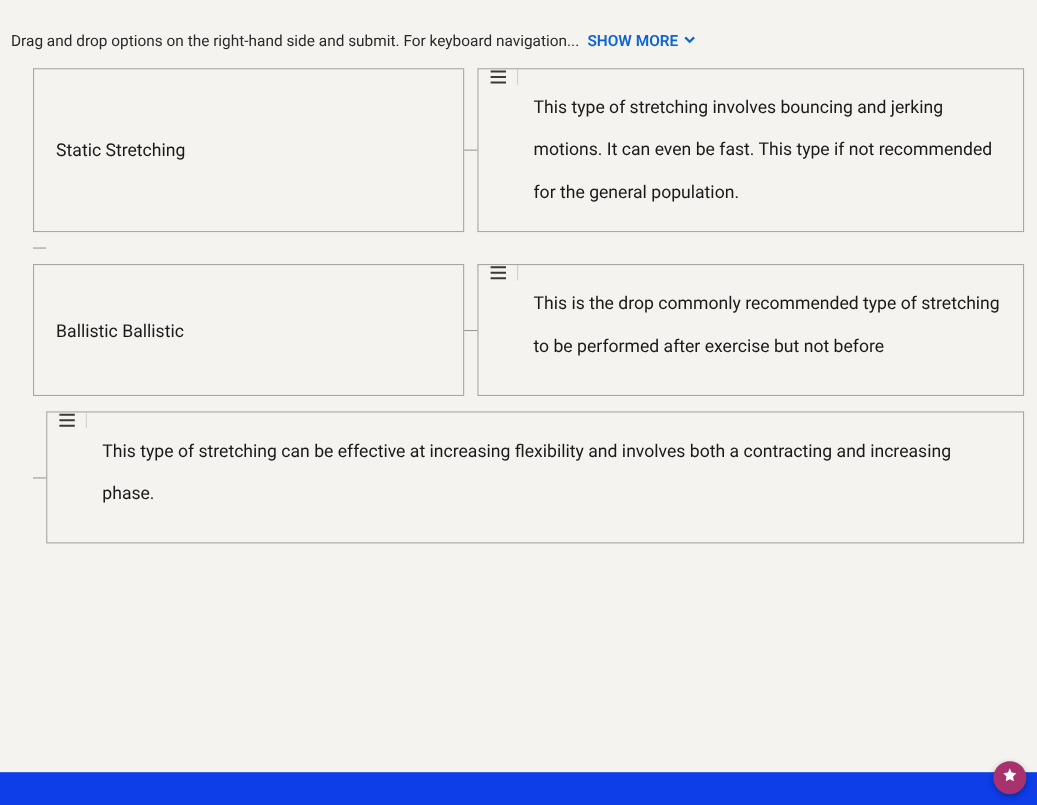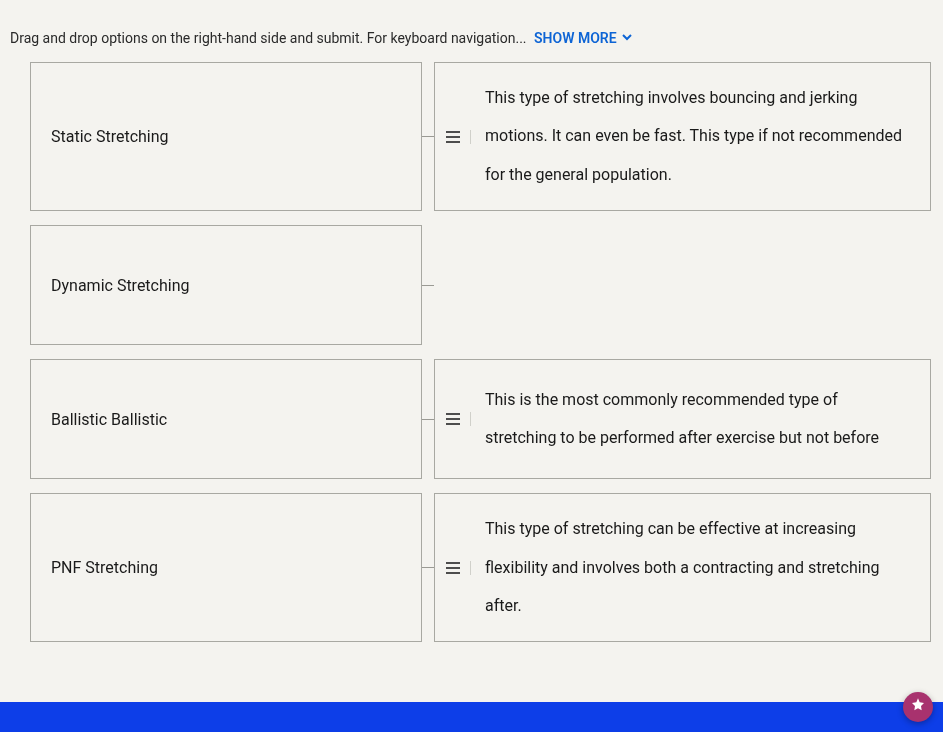--- a/index.html
+++ b/index.html
@@ -68,21 +68,21 @@
     .connector-line {
       width: 100%;
       height: 1px;
       background: #9a9a94;
     }
     .drop-box {
       flex: 1;
       border: 1px solid #a8a8a2;
       background: #f4f3ef;
       display: flex;
-      align-items: center;
+      align-items: flex-start;
       min-height: 120px;
     }
     .drag-handle {
       width: 36px;
       display: flex;
       align-items: center;
       justify-content: center;
       border-right: 1px solid #d0d0ca;
       cursor: grab;
     }
@@ -159,63 +159,57 @@
             <line x1="1" y1="2" x2="15" y2="2"></line>
             <line x1="1" y1="7" x2="15" y2="7"></line>
             <line x1="1" y1="12" x2="15" y2="12"></line>
           </svg>
       </div>
       <div class="definition-text">This type of stretching involves bouncing and jerking motions. It can even be fast. This type if not recommended for the general population.</div>
     </div>
   </div>
 
   <div class="match-row">
-    <div class="term-box">
-      <span>Dynamic Stretching</span>
-    </div>
     <div class="connector">
         <div class="connector-line"></div>
       </div>
   </div>
 
   <div class="match-row">
     <div class="term-box">
       <span>Ballistic Ballistic</span>
     </div>
     <div class="connector">
         <div class="connector-line"></div>
       </div>
     <div class="drop-box">
       <div class="drag-handle">
         <svg viewBox="0 0 16 14">
             <line x1="1" y1="2" x2="15" y2="2"></line>
             <line x1="1" y1="7" x2="15" y2="7"></line>
             <line x1="1" y1="12" x2="15" y2="12"></line>
           </svg>
       </div>
-      <div class="definition-text">This is the most commonly recommended type of stretching to be performed after exercise but not before</div>
-    </div>
-  </div>
-
-  <div class="match-row">
-    <div class="term-box">
-      <span>PNF Stretching</span>
-    </div>
+      <div class="definition-text">This is the drop commonly recommended type of stretching to be performed after exercise but not before</div>
+    </div>
+  </div>
+
+  <div class="match-row">
     <div class="connector">
         <div class="connector-line"></div>
       </div>
     <div class="drop-box">
       <div class="drag-handle">
         <svg viewBox="0 0 16 14">
             <line x1="1" y1="2" x2="15" y2="2"></line>
             <line x1="1" y1="7" x2="15" y2="7"></line>
             <line x1="1" y1="12" x2="15" y2="12"></line>
           </svg>
       </div>
-      <div class="definition-text">This type of stretching can be effective at increasing flexibility and involves both a contracting and stretching after.</div>
+      <div class="definition-text">This type of stretching can be effective at increasing flexibility and involves both a contracting and increasing phase.</div>
     </div>
   </div>
 
 </div>
 
 <div class="bottom-bar"></div>
 
 <div class="fab">
   <span>
     <svg viewBox="0 0 24 24">

